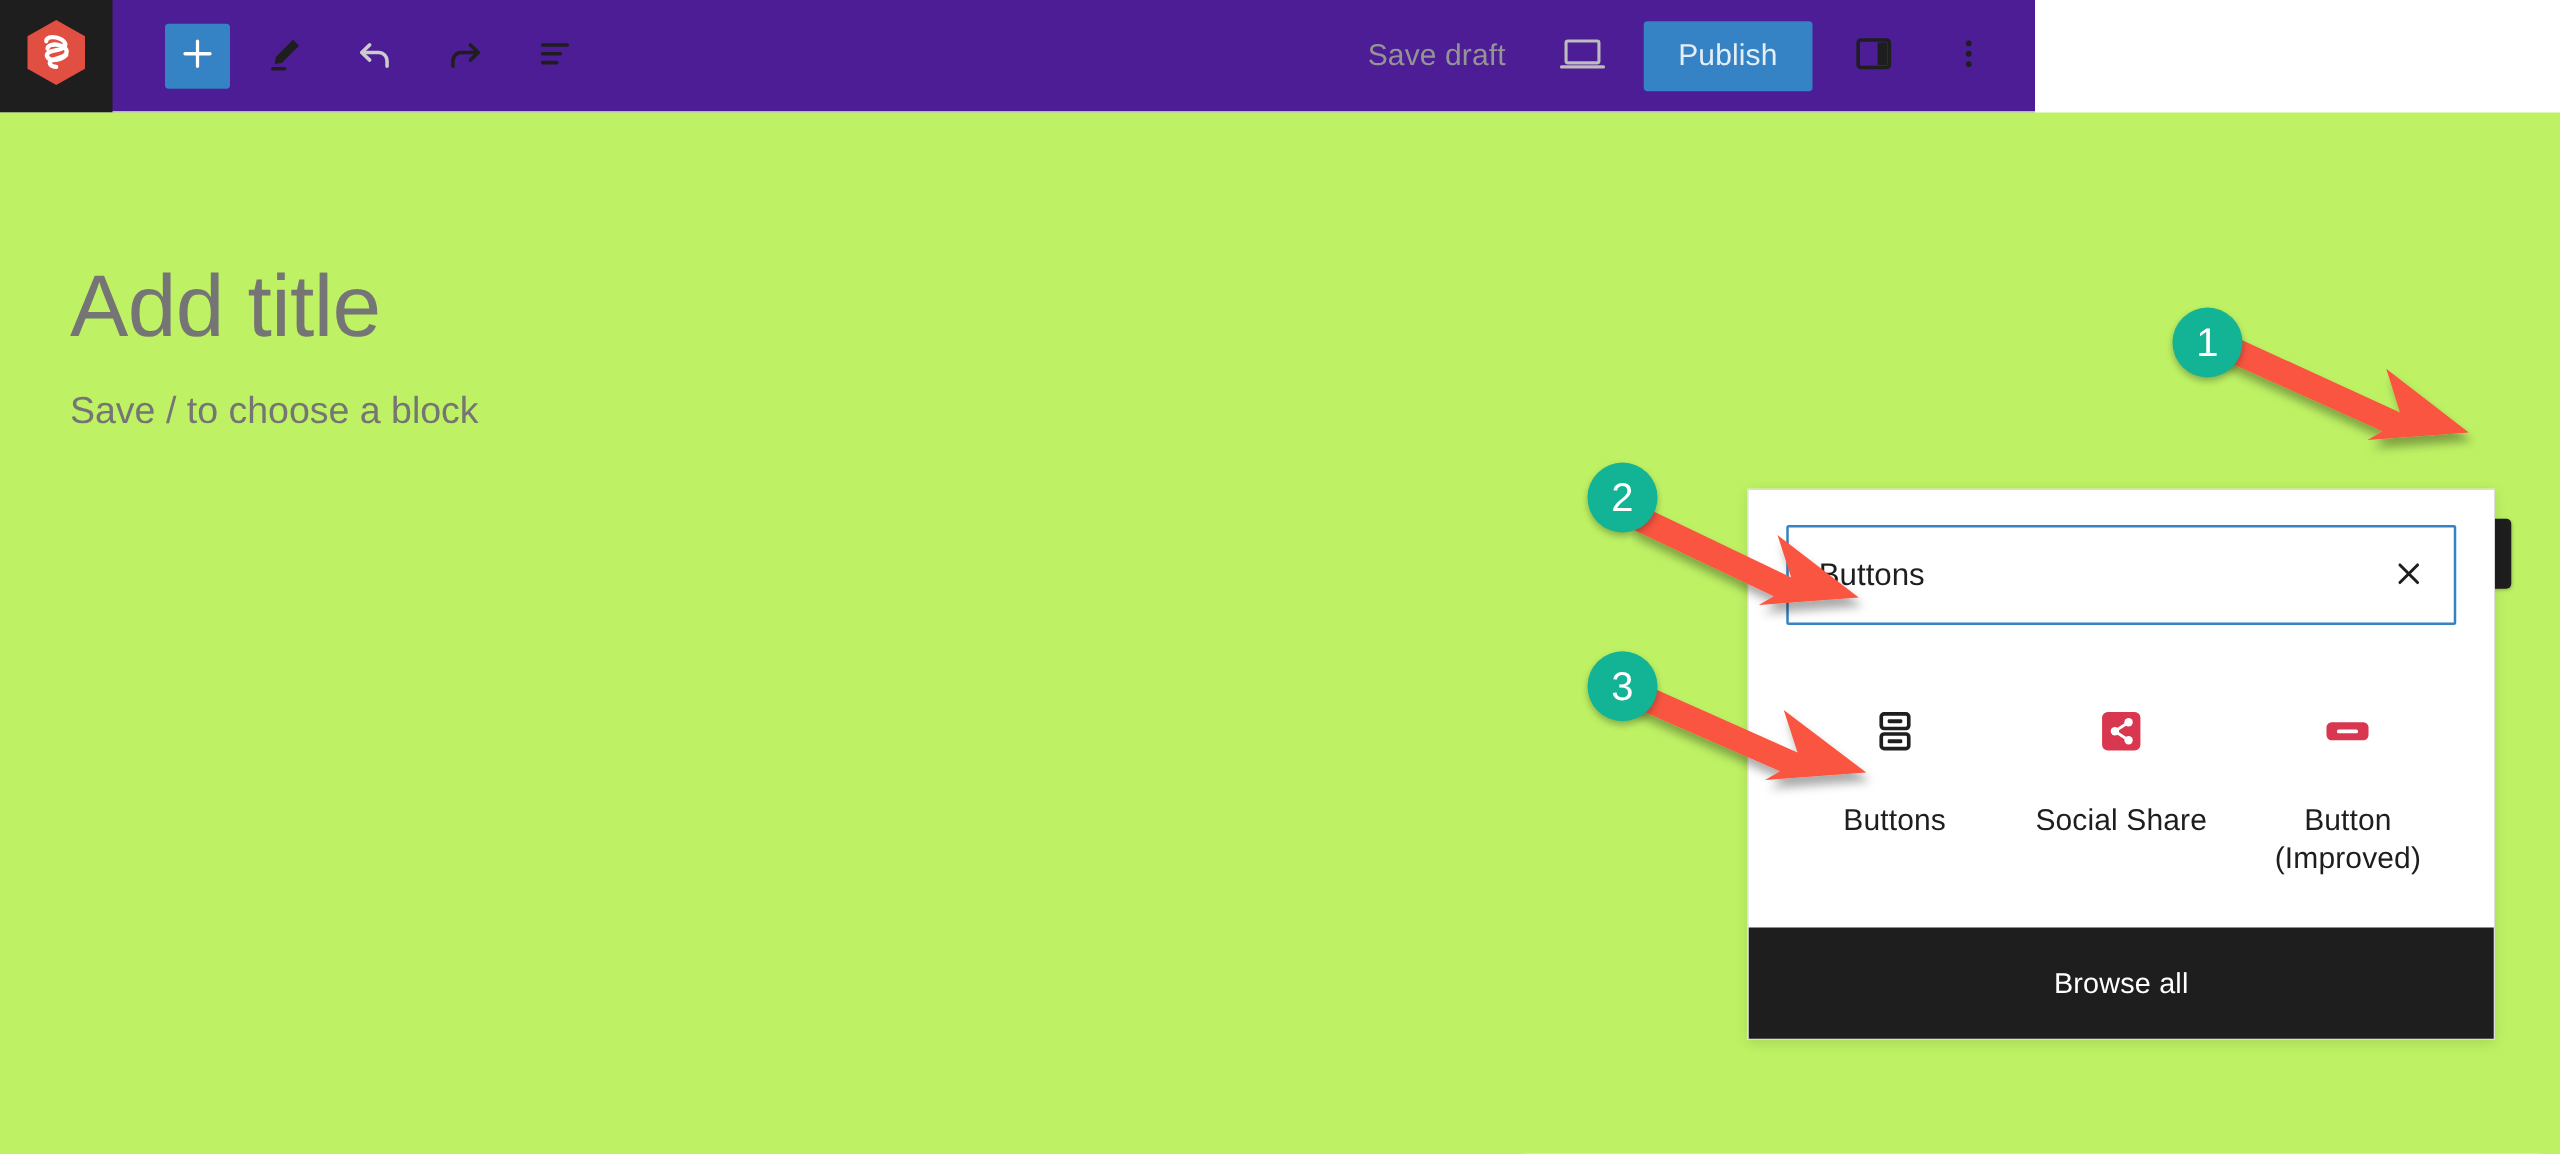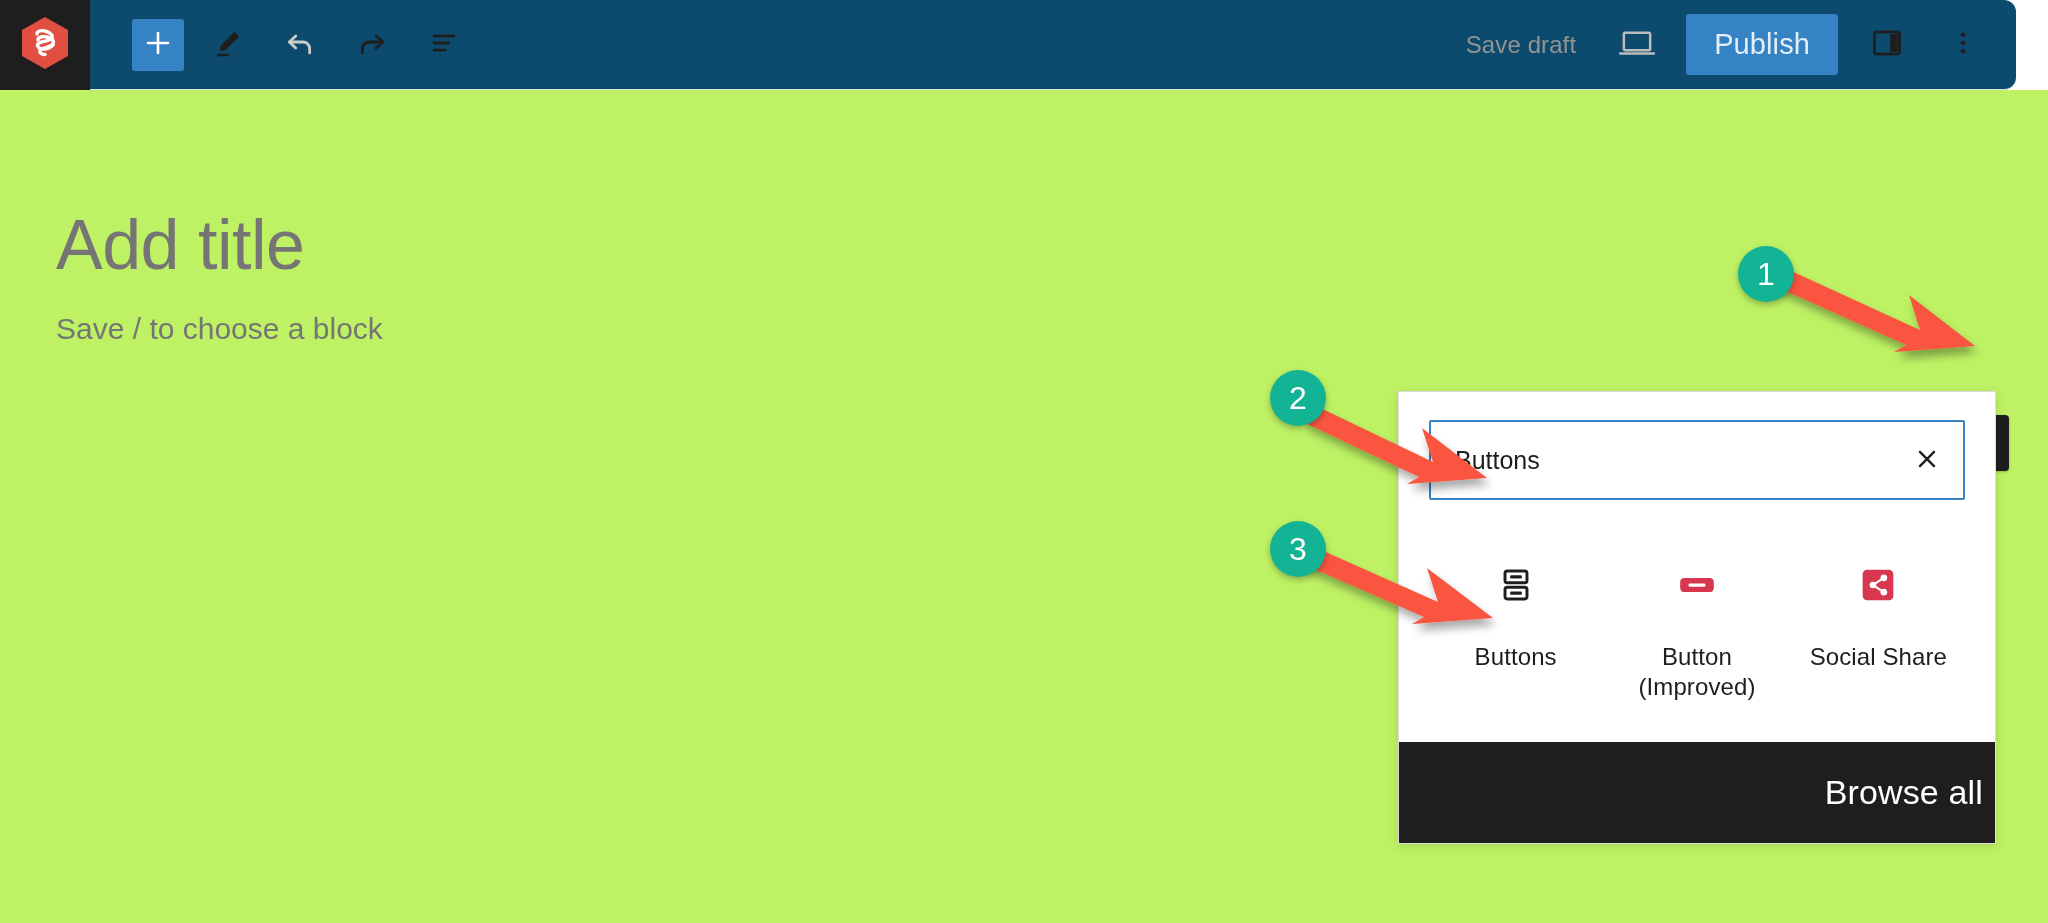--- a/index.html
+++ b/index.html
@@ -10,27 +10,26 @@
     overflow: hidden;
     background: #ffffff;
     font-family: "Liberation Sans", sans-serif;
     -webkit-font-smoothing: antialiased;
   }
 
   
   .toolbar {
     position: absolute;
     top: 0; left: 0;
-    width: 2016px;
+    width: 1628px;
     height: 90px;
-    background: #0c4a6e;
+    background: #4c1d95;
     border-bottom: 1px solid #e0e0e0;
     display: flex;
     align-items: center;
-    border-radius: 12px;
   }
   .logo-tile {
     width: 90px;
     height: 90px;
     background: #1e1e1e;
     display: flex;
     align-items: center;
     justify-content: center;
     flex: 0 0 auto;
   }
@@ -68,21 +67,21 @@
     color: #949494;
     font-size: 24px;
     letter-spacing: 0.1px;
     cursor: pointer;
     padding: 8px 12px;
     white-space: nowrap;
   }
   .publish-btn {
     background: #3582c4;
     color: #e3eef7;
-    font-size: 29px;
+    font-size: 24px;
     border: none;
     border-radius: 3px;
     padding: 14px 28px;
     cursor: pointer;
     font-family: "Liberation Sans", sans-serif;
     letter-spacing: 0.1px;
     text-align: right;
   }
   .icon-btn {
     width: 54px; height: 54px;
@@ -205,26 +204,25 @@
     white-space: pre-line;
     letter-spacing: 0.1px;
   }
 
   .browse-all {
     display: block;
     width: 100%;
     background: #1e1e1e;
     color: #ffffff;
     border: none;
-    font-size: 34px;
-    padding: 31px 12px;
+    font-size: 23px;
+    padding: 31px 2px;
     cursor: pointer;
     font-family: "Liberation Sans", sans-serif;
     letter-spacing: 0.15px;
-    text-align: right;
   }
 
   
   .badge {
     position: absolute;
     width: 56px;
     height: 56px;
     border-radius: 50%;
     background: #13b496;
     color: #ffffff;
@@ -375,46 +373,46 @@
         <div class="block-item">
           <span class="block-icon-wrap">
             <svg width="44" height="44" viewBox="0 0 30 30">
               <rect x="7.5" y="5.5" width="15" height="8" rx="1.6" fill="none" stroke="#1e1e1e" stroke-width="2"></rect>
               <rect x="11" y="8.4" width="8" height="2.2" rx="0.8" fill="#1e1e1e"></rect>
               <rect x="7.5" y="16.5" width="15" height="8" rx="1.6" fill="none" stroke="#1e1e1e" stroke-width="2"></rect>
               <rect x="11" y="19.4" width="8" height="2.2" rx="0.8" fill="#1e1e1e"></rect>
             </svg>
           </span>
           <span class="block-label">Buttons</span>
-        </div>
-
-        <div class="block-item">
-          <span class="block-icon-wrap">
-            <svg width="44" height="44" viewBox="0 0 34 34">
-              <rect x="4" y="11.5" width="26" height="11" rx="3.2" fill="#d9364f"></rect>
-              <rect x="10.5" y="15.9" width="13" height="2.4" rx="1" fill="#ffffff"></rect>
-            </svg>
-          </span>
-          <span class="block-label">Button
-(Improved)</span>
         </div>
 
         <div class="block-item">
           <span class="block-icon-wrap">
             <svg width="40" height="40" viewBox="0 0 30 30">
               <rect x="3.5" y="3.5" width="23" height="23" rx="3.4" fill="#d9364f"></rect>
               <circle cx="19.4" cy="9.6" r="2.5" fill="#ffffff"></circle>
               <circle cx="11.2" cy="15" r="2.5" fill="#ffffff"></circle>
               <circle cx="19.4" cy="20.4" r="2.5" fill="#ffffff"></circle>
               <path d="M17.6 10.8l-4.6 3M13 16.2l4.6 3" stroke="#ffffff" stroke-width="1.7" stroke-linecap="round"></path>
             </svg>
           </span>
           <span class="block-label">Social Share</span>
         </div>
 
+        <div class="block-item">
+          <span class="block-icon-wrap">
+            <svg width="44" height="44" viewBox="0 0 34 34">
+              <rect x="4" y="11.5" width="26" height="11" rx="3.2" fill="#d9364f"></rect>
+              <rect x="10.5" y="15.9" width="13" height="2.4" rx="1" fill="#ffffff"></rect>
+            </svg>
+          </span>
+          <span class="block-label">Button
+(Improved)</span>
+        </div>
+
       </div>
     </div>
 
     <button class="browse-all">Browse all</button>
   </div>
 
 </div>
 
 <svg class="arrow-svg" style="left:1770px; top:258px;" width="220" height="110" viewBox="0 0 220 110">
   <defs>

